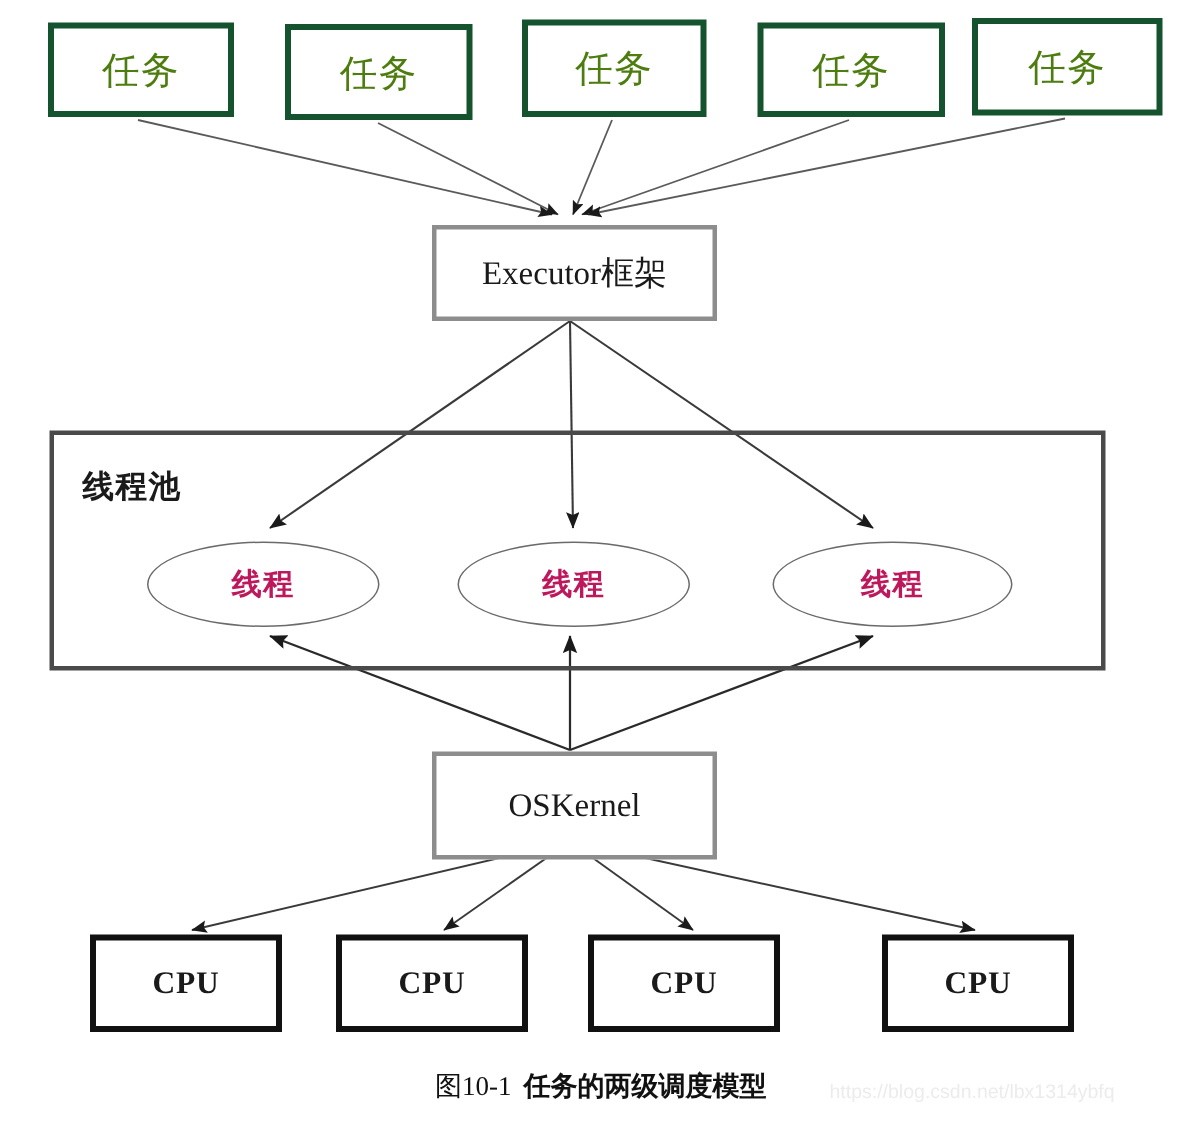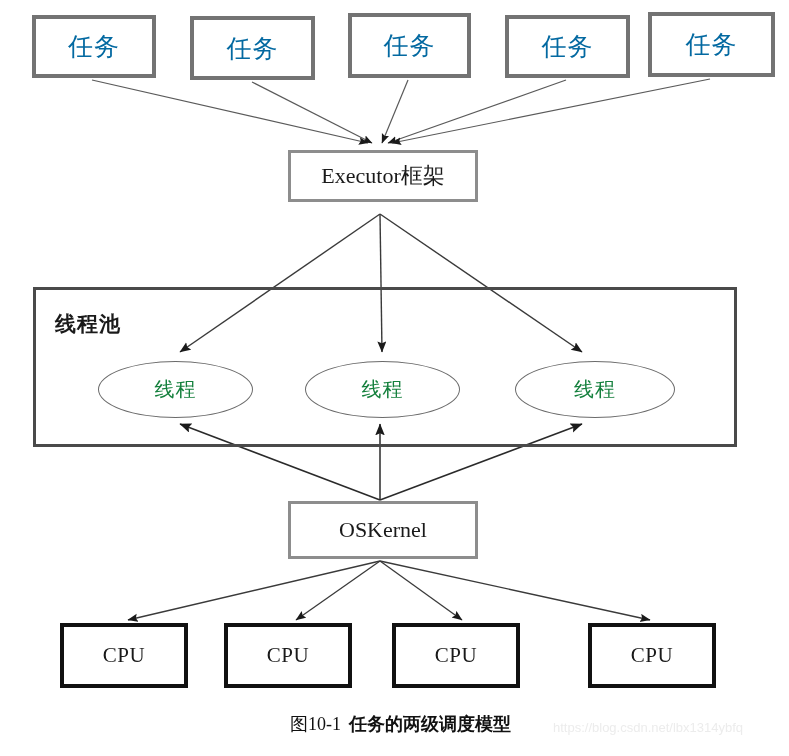--- a/index.html
+++ b/index.html
@@ -26,36 +26,37 @@
   }
   .node-box {
     position: absolute;
     box-sizing: border-box;
     display: flex;
     align-items: center;
     justify-content: center;
     background: #ffffff;
   }
   .task-box {
-    border: 4px solid #737373;
+    border: 4px solid #14532d;
     font-size: 25px;
     font-family: Liberation Mono, monospace;
-    color: #0369a1;
+    color: #4d7c0f;
     letter-spacing: 1px;
   }
   .gray-box {
     border: 3px solid #8d8d8d;
     font-size: 22px;
     color: #1a1a1a;
   }
   .cpu-box {
     border: 4px solid #111111;
     font-size: 21px;
     color: #1a1a1a;
     letter-spacing: 0.5px;
+    font-weight: bold;
   }
   .pool-box {
     position: absolute;
     box-sizing: border-box;
     border: 3px solid #4a4a4a;
     background: transparent;
   }
   .pool-label {
     position: absolute;
     font-size: 21px;
@@ -67,22 +68,23 @@
   .thread-ellipse {
     position: absolute;
     box-sizing: border-box;
     border: 1.5px solid #6b6b6b;
     border-radius: 50%;
     background: #ffffff;
     display: flex;
     align-items: center;
     justify-content: center;
     font-size: 20px;
-    color: #15803d;
+    color: #be185d;
     letter-spacing: 1px;
+    font-weight: bold;
   }
   .caption {
     position: absolute;
     left: 12px;
     right: 0;
     text-align: center;
     font-size: 18px;
     color: #111111;
     white-space: nowrap;
   }
@@ -151,38 +153,38 @@
   <div class="node-box task-box" style="left:348px; top:13px; width:123px; height:65px;">
     <span>任务</span>
   </div>
   <div class="node-box task-box" style="left:505px; top:15px; width:125px; height:63px;">
     <span>任务</span>
   </div>
   <div class="node-box task-box" style="left:648px; top:12px; width:127px; height:65px;">
     <span>任务</span>
   </div>
 
-  <div class="node-box gray-box" style="left:288px; top:150px; width:190px; height:52px;">
+  <div class="node-box gray-box" style="left:288px; top:150px; width:190px; height:64px;">
     <span>Executor框架</span>
   </div>
 
   <div class="pool-box" style="left:33px; top:287px; width:704px; height:160px;"></div>
   <div class="pool-label" style="left:55px; top:310px;">线程池</div>
 
   <div class="thread-ellipse" style="left:98px; top:361px; width:155px; height:57px;">
     <span>线程</span>
   </div>
   <div class="thread-ellipse" style="left:305px; top:361px; width:155px; height:57px;">
     <span>线程</span>
   </div>
   <div class="thread-ellipse" style="left:515px; top:361px; width:160px; height:57px;">
     <span>线程</span>
   </div>
 
-  <div class="node-box gray-box" style="left:288px; top:501px; width:190px; height:58px;">
+  <div class="node-box gray-box" style="left:288px; top:501px; width:190px; height:72px;">
     <span>OSKernel</span>
   </div>
 
   <div class="node-box cpu-box" style="left:60px; top:623px; width:128px; height:65px;">
     <span>CPU</span>
   </div>
   <div class="node-box cpu-box" style="left:224px; top:623px; width:128px; height:65px;">
     <span>CPU</span>
   </div>
   <div class="node-box cpu-box" style="left:392px; top:623px; width:128px; height:65px;">

